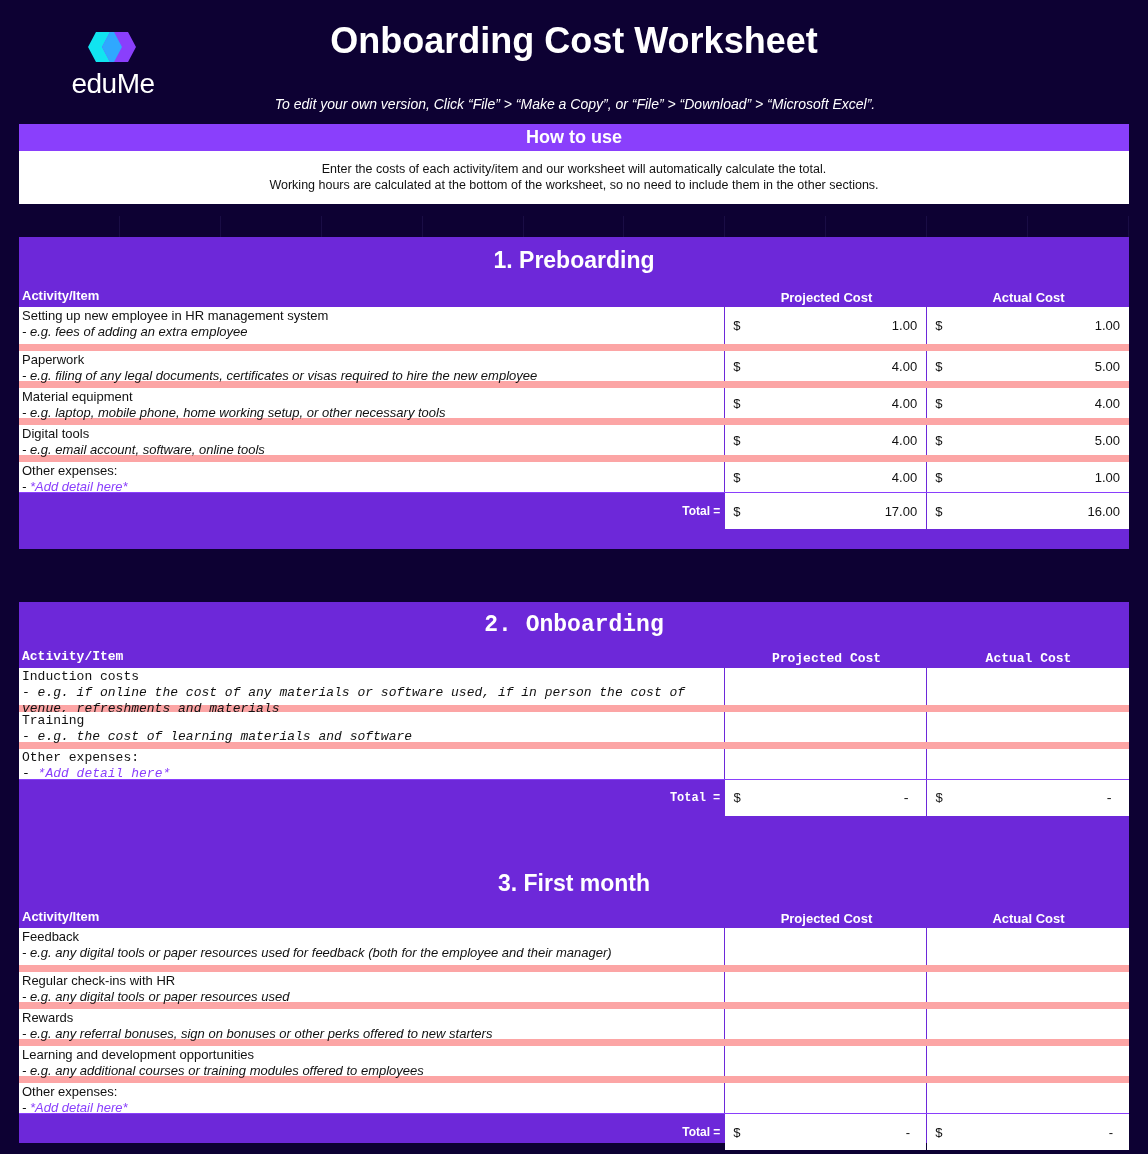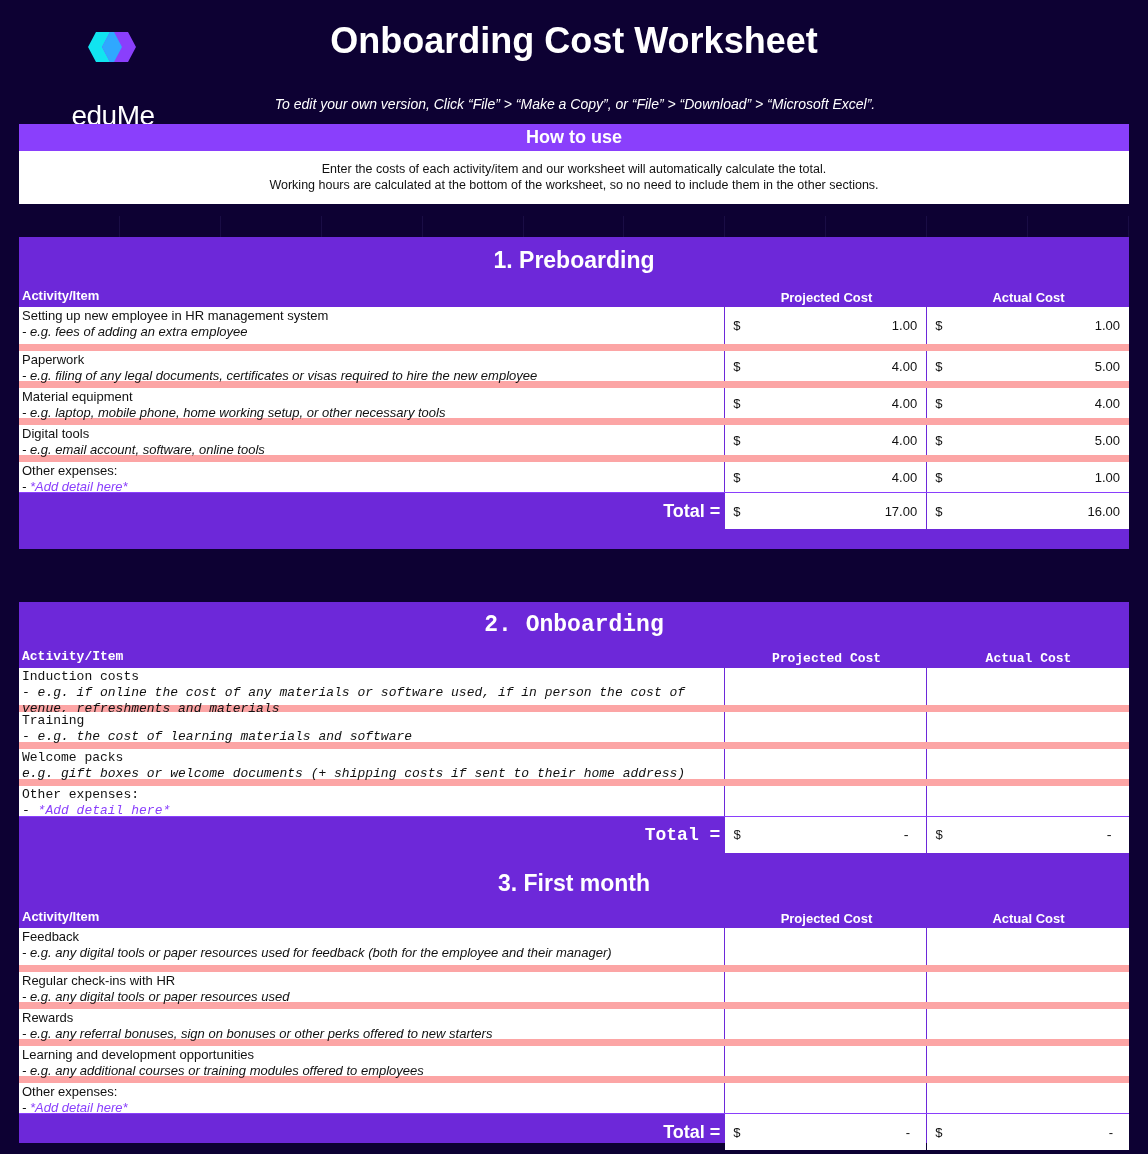--- a/index.html
+++ b/index.html
@@ -7,21 +7,21 @@
     width: 1148px; height: 1154px; overflow: hidden;
     background: #0d0133;
     font-family: "Liberation Sans", "DejaVu Sans", sans-serif;
   }
   .page { position: relative; width: 1148px; height: 1154px; background: #0d0133; }
 
   
   .logo { position: absolute; left: 58px; top: 30px; width: 110px; height: 72px; }
   .logo-mark { position: absolute; left: 30px; top: 2px; width: 48px; height: 30px; }
   .logo-text { position: absolute; left: 0; top: 38px; width: 110px; text-align: center;
-    color: #ffffff; font-size: 28px; font-weight: 400; letter-spacing: -0.5px; margin-top: 32px; }
+    color: #ffffff; font-size: 28px; font-weight: 400; letter-spacing: -0.5px; }
   .title { position: absolute; left: 0; top: 20px; width: 1148px; text-align: center;
     color: #ffffff; font-size: 36px; font-weight: 700; }
   .subtitle { position: absolute; left: 260px; top: 96px; width: 630px; text-align: center;
     color: #ffffff; font-size: 14px; font-style: italic; white-space: nowrap; }
 
   
   .howto { position: absolute; left: 19px; top: 124px; width: 1110px; }
   .howto-head { height: 27px; background: #8a3ffc; color: #fff; text-align: center;
     font-weight: 700; font-size: 18px; line-height: 27px; }
   .howto-body { height: 53px; background: #ffffff; text-align: center; color: #111;
@@ -42,21 +42,21 @@
   .row { display: flex; height: 37px; border-top: 7px solid #fca5a5; }
   .row:first-of-type { border-top: none; }
   .cell-a { width: 706px; background: #fff; padding: 1px 3px; font-size: 13px; color: #111; line-height: 16px; }
   .cell-a .sub { font-style: italic; font-size: 13px; }
   .cell-a .sub.ph { color: #8a3ffc; }
   .cell-v { width: 201px; background: #fff; margin-left: 1px; display: flex; align-items: center;
     justify-content: space-between; padding: 0 9px 0 8px; font-size: 13px; color: #111; }
   .cell-v.last { width: 202px; }
   .total-row { display: flex; height: 36px; border-top: 1px solid #8a3ffc; }
   .total-label { width: 706px; text-align: right; padding-right: 4px; color: #fff; font-weight: 700;
-    font-size: 18px; line-height: 36px; }
+    font-size: 12px; line-height: 36px; }
   .total-row .cell-v { height: 36px; }
   .total-row .dash { padding-right: 16px; }
 </style>
 </head>
 <body>
 
 <div class="page">
 
   <div class="logo">
     <svg class="logo-mark" viewBox="0 0 48 30">
@@ -211,32 +211,20 @@
         </div>
         <div class="cell-v">
             <span></span>
           </div>
         <div class="cell-v last">
             <span></span>
           </div>
       </div>
       <div class="row">
         <div class="cell-a">
-          <div>Welcome packs</div>
-          <div class="sub">e.g. gift boxes or welcome documents (+ shipping costs if sent to their home address)</div>
-        </div>
-        <div class="cell-v">
-            <span></span>
-          </div>
-        <div class="cell-v last">
-            <span></span>
-          </div>
-      </div>
-      <div class="row">
-        <div class="cell-a">
           <div>Other expenses:</div>
           <div class="sub"><span>- </span><span class="sub ph">*Add detail here*</span></div>
         </div>
         <div class="cell-v">
             <span></span>
           </div>
         <div class="cell-v last">
             <span></span>
           </div>
       </div>

